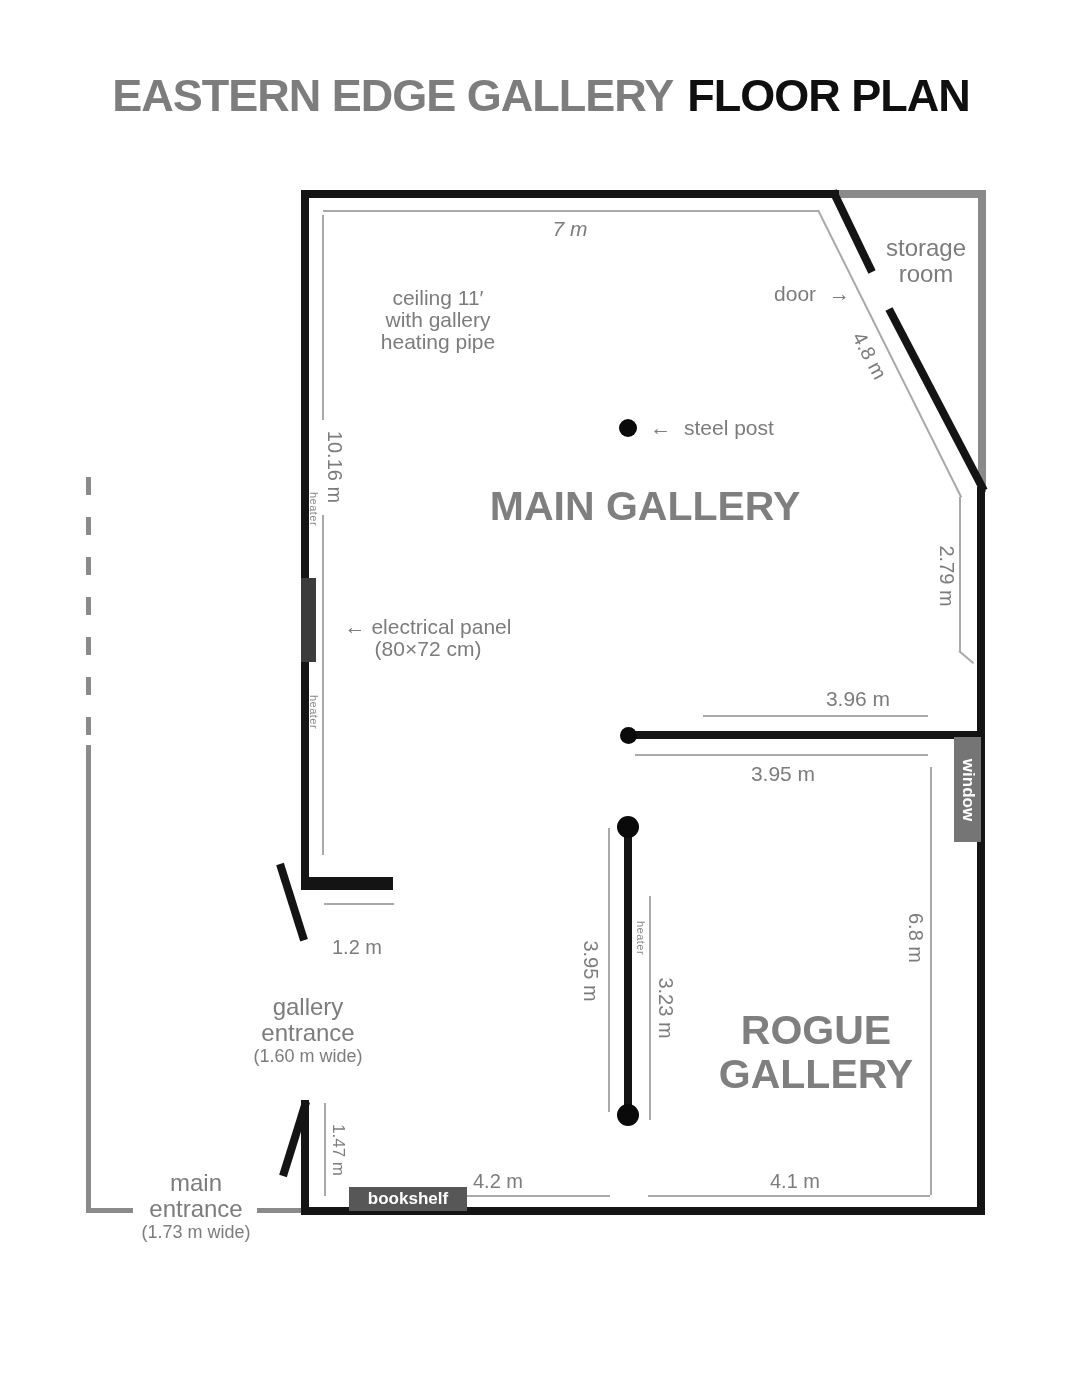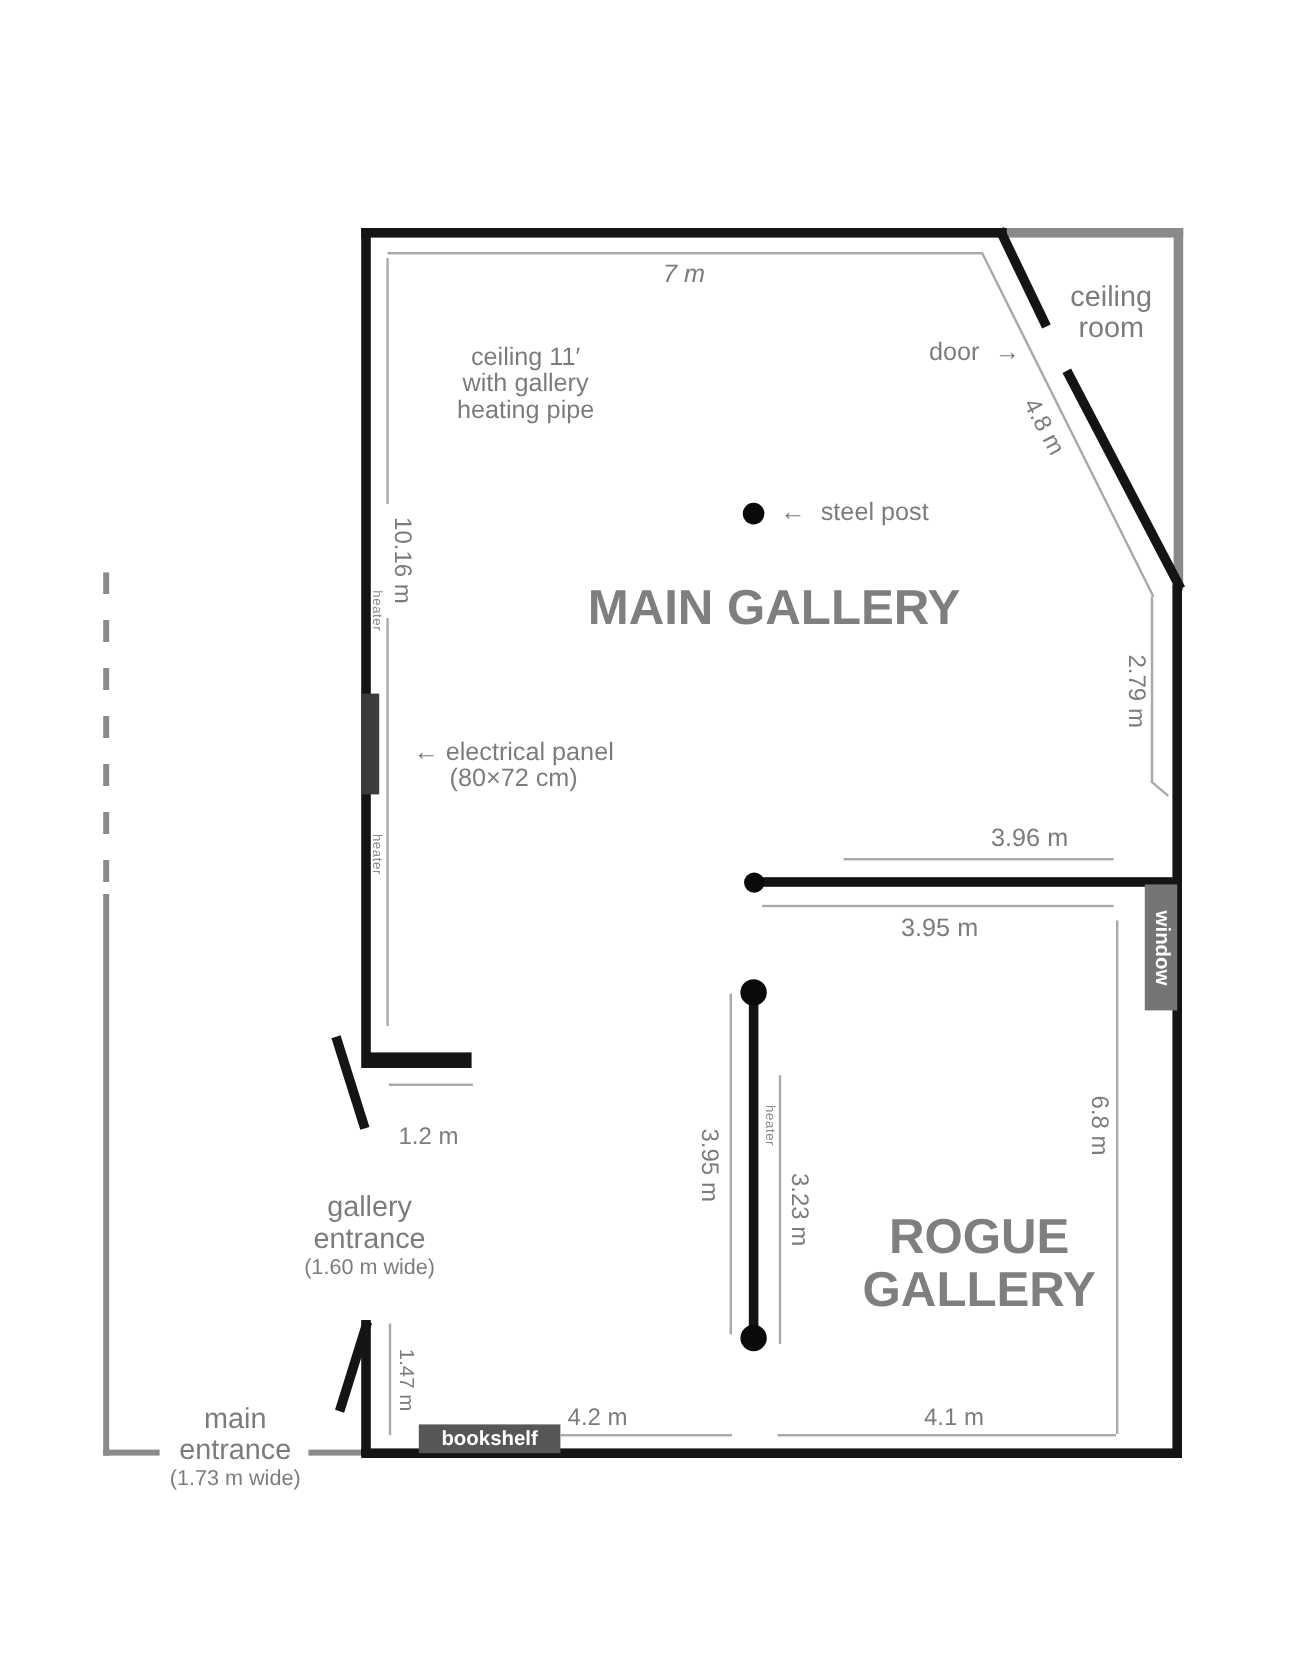--- a/index.html
+++ b/index.html
@@ -31,20 +31,23 @@
   .caption{position:absolute;left:61px;top:1290px;font-size:31px;color:#1c1c1c;}
   .dashline{position:absolute;width:5px;
             background:repeating-linear-gradient(to bottom,#8a8a8a 0 18px,rgba(0,0,0,0) 18px 40px);}
   .solidline{position:absolute;background:#8a8a8a;}
 </style>
 </head>
 <body>
 
 <div class="page">
 
+  <div class="title">
+    <span class="t-gray">EASTERN EDGE GALLERY</span><span class="t-black">FLOOR PLAN</span>
+  </div>
 
   <div class="dashline" style="left:86px;top:477px;height:268px;"></div>
   <div class="solidline" style="left:86px;top:745px;width:5px;height:468px;"></div>
   <div class="solidline" style="left:86px;top:1208px;width:47px;height:5px;"></div>
   <div class="solidline" style="left:257px;top:1208px;width:47px;height:5px;"></div>
 
   <div class="gwall" style="left:835px;top:190px;width:151px;height:8px;"></div>
   <div class="gwall" style="left:978px;top:190px;width:8px;height:302px;"></div>
 
   <div class="wall" style="left:301px;top:190px;width:538px;height:8px;"></div>
@@ -86,21 +89,21 @@
   <div class="dim" style="left:324px;top:1103px;width:2px;height:93px;"></div>
   <div class="dim" style="left:608px;top:828px;width:2px;height:284px;"></div>
   <div class="dim" style="left:649px;top:896px;width:2px;height:224px;"></div>
 
   <div class="lbl big c" style="left:645px;top:506px;font-size:41px;">MAIN GALLERY</div>
   <div class="lbl big c center-text" style="left:816px;top:1053px;font-size:41px;line-height:1.07;">
     <div>ROGUE</div>
     <div>GALLERY</div>
   </div>
   <div class="lbl c center-text" style="left:926px;top:261px;font-size:24px;line-height:1.1;">
-    <div>ceiling</div>
+    <div>storage</div>
     <div>room</div>
   </div>
 
   <div class="lbl c center-text" style="left:438px;top:303px;font-size:21px;line-height:1.05;margin-top:17px;">
     <div>ceiling 11′</div>
     <div>with gallery</div>
     <div>heating pipe</div>
   </div>
 
   <div class="lbl c" style="left:812px;top:294px;font-size:21px;">

